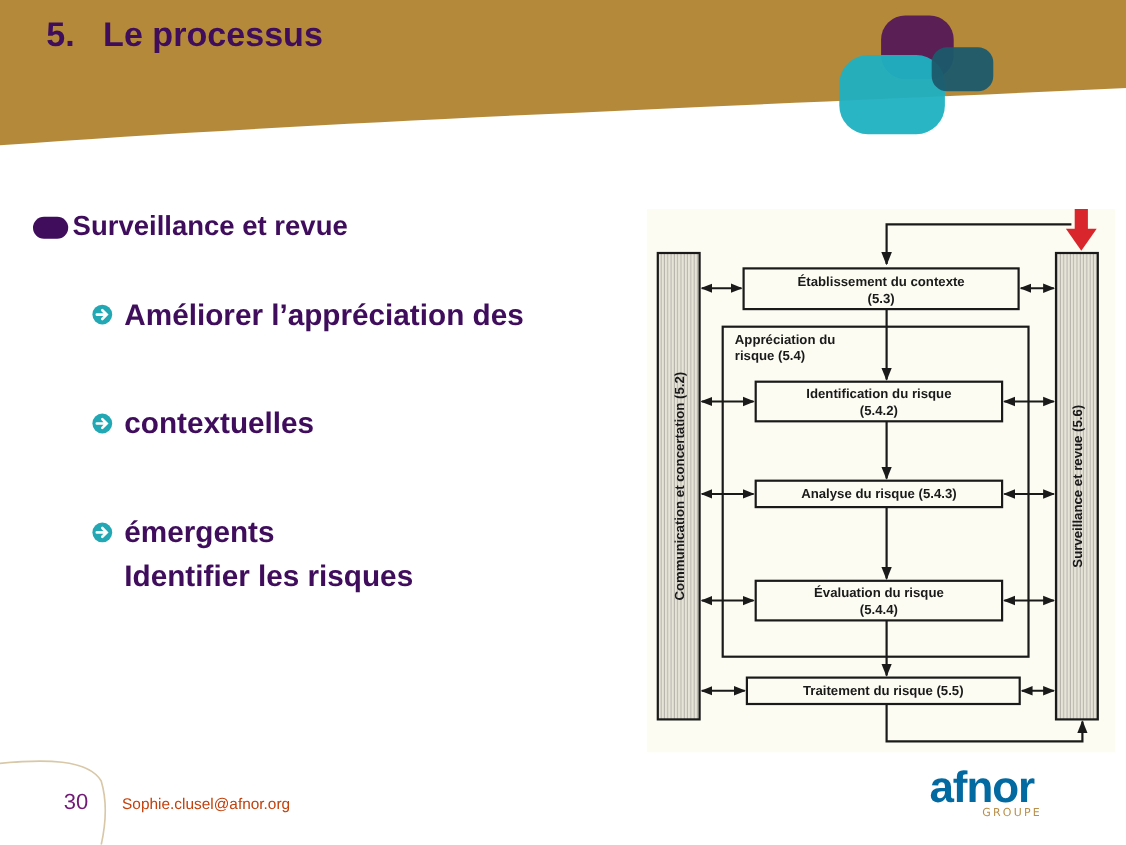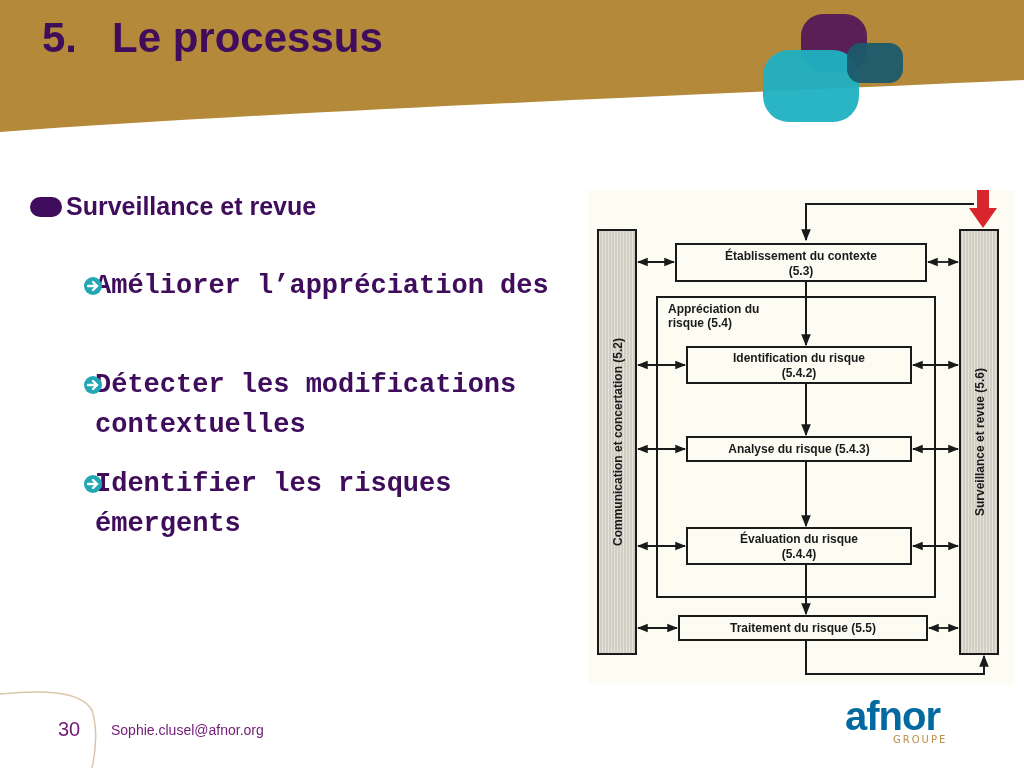--- a/index.html
+++ b/index.html
@@ -1,27 +1,27 @@
 <!DOCTYPE html>
 <html><head>
 <meta charset="utf-8">
 <style>
   html, body { margin:0; padding:0; }
   body { width:1024px; height:768px; position:relative; overflow:hidden; background:#ffffff; font-family:"Liberation Sans", sans-serif; }
   .abs { position:absolute; }
   #header-bg { left:0; top:0; width:1024px; height:140px; }
-  #title { left:42px; top:14px; font-size:42px; font-weight:bold; color:#3f0d5c; white-space:pre; letter-spacing:0px; }
+  #title { left:42px; top:14px; font-size:31px; font-weight:bold; color:#3f0d5c; white-space:pre; letter-spacing:0px; }
   #heading { left:30px; top:192px; font-size:25px; font-weight:bold; color:#3f0d5c; display:flex; align-items:center; }
   #heading .bullet { width:32px; height:20px; background:#3f0d5c; border-radius:10px; margin-right:4px; display:inline-block; }
   .sub { left:83px; font-size:27px; font-weight:bold; color:#3f0d5c; line-height:40px; width:500px; }
   .sub .arrow { position:absolute; left:0; top:10px; width:20px; height:20px; }
-  .sub .txt { margin-left:12px; display:block;font-family:Liberation Mono, monospace; }
+  .sub .txt { margin-left:30px; display:block; }
   #diagram { left:588px; top:190px; width:426px; height:494px; background:#fdfcf3; }
   #footer-num { left:58px; top:718px; font-size:20px; font-weight:normal; color:#701a75; }
-  #footer-email { left:111px; top:722px; font-size:14px; color:#701a75; }
+  #footer-email { left:111px; top:722px; font-size:14px; color:#c2410c; }
   #logo { left:845px; top:698px; }
   .dtext { font-family:"Liberation Sans", sans-serif; font-weight:bold; fill:#1a1a1a; }
 </style>
 </head>
 <body>
 
 <svg id="header-bg" class="abs" width="1024" height="140" viewBox="0 0 1024 140">
   <path d="M0,0 L1024,0 L1024,80 C700,95 300,110 0,132 Z" fill="#b48a3a"></path>
 </svg>
 
@@ -43,30 +43,29 @@
       <circle cx="10" cy="10" r="9" fill="#22a7b5"></circle>
       <path d="M5,10 H13 M10,6 L14,10 L10,14" stroke="#fff" stroke-width="2.4" fill="none" stroke-linecap="round"></path>
     </svg>
   <span class="txt">Améliorer l’appréciation des</span>
 </div>
 <div class="abs sub" style="top:365px">
   <svg class="arrow" viewBox="0 0 20 20">
       <circle cx="10" cy="10" r="9" fill="#22a7b5"></circle>
       <path d="M5,10 H13 M10,6 L14,10 L10,14" stroke="#fff" stroke-width="2.4" fill="none" stroke-linecap="round"></path>
     </svg>
-  <span class="txt">Détecter les modifications</span>
   <span class="txt">contextuelles</span>
 </div>
 <div class="abs sub" style="top:464px">
   <svg class="arrow" viewBox="0 0 20 20">
       <circle cx="10" cy="10" r="9" fill="#22a7b5"></circle>
       <path d="M5,10 H13 M10,6 L14,10 L10,14" stroke="#fff" stroke-width="2.4" fill="none" stroke-linecap="round"></path>
     </svg>
+  <span class="txt">émergents</span>
   <span class="txt">Identifier les risques</span>
-  <span class="txt">émergents</span>
 </div>
 
 <svg id="diagram" class="abs" width="426" height="494" viewBox="0 0 426 494">
   <defs>
     <pattern id="hatch" width="3" height="3" patternUnits="userSpaceOnUse">
       <rect width="3" height="3" fill="#e6e3d8"></rect>
       <line x1="1" y1="0" x2="1" y2="3" stroke="#9c9a92" stroke-width="0.6"></line>
     </pattern>
     <marker id="ah" viewBox="0 0 10 10" refX="9" refY="5" markerWidth="6" markerHeight="6" orient="auto-start-reverse">
       <path d="M0,1 L10,5 L0,9 Z" fill="#1a1a1a"></path>

